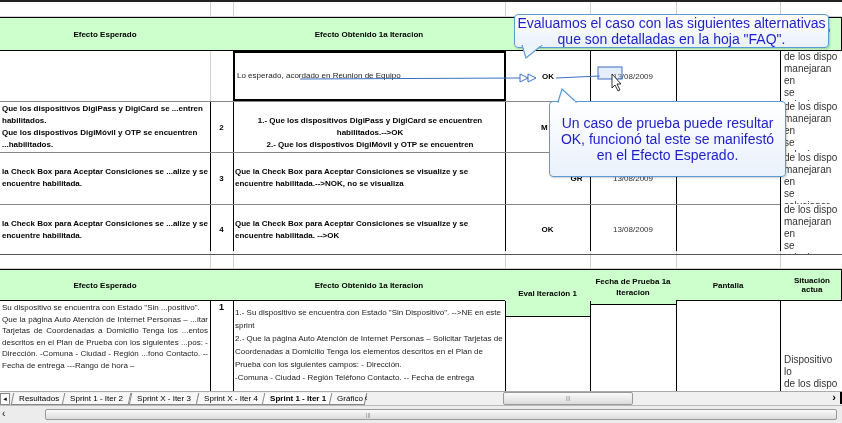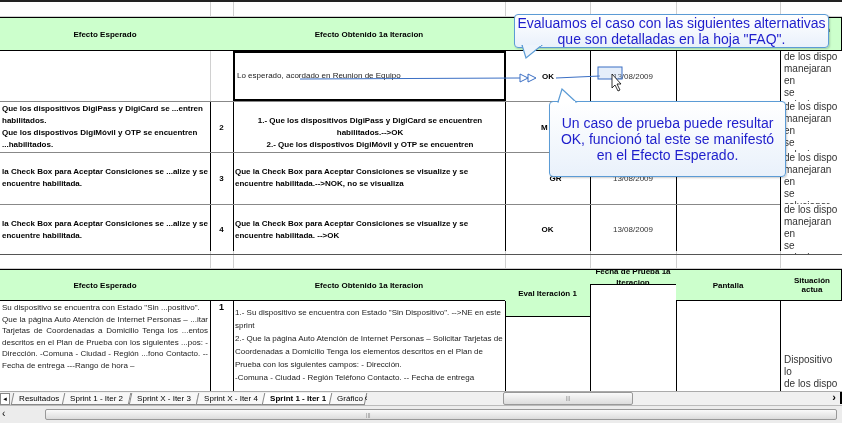--- a/index.html
+++ b/index.html
@@ -69,21 +69,21 @@
   <div class="cell bold txt" style="left:0;top:102px;width:210px;height:50px;padding-top:1px;white-space:pre-line;">Que los dispositivos DigiPass y DigiCard se ...entren habilitados.
 Que los dispostivos DigiMóvil y OTP se encuentren ...habilitados.</div>
   <div class="cell bold center" style="left:210px;top:102px;width:23px;height:50px;">2</div>
   <div class="cell bold txt" style="left:233px;top:102px;width:272px;height:50px;padding-top:13px;white-space:pre-line;text-align:center;">1.- Que los dispositivos DigiPass y DigiCard se encuentren habilitados.--&gt;OK
     2.- Que los dispostivos DigiMóvil y OTP se encuentren deshabilitados.--&gt;NOK</div>
   <div class="cell bold center" style="left:505px;top:102px;width:85px;height:50px;justify-content:flex-start;padding-left:36px;">M</div>
 
   <div class="cell bold txt" style="left:0;top:153px;width:210px;height:51px;padding-top:13px;white-space:pre-line;">la Check Box para Aceptar Consiciones se ...alize y se encuentre habilitada.</div>
   <div class="cell bold center" style="left:210px;top:153px;width:23px;height:51px;">3</div>
   <div class="cell bold txt" style="left:233px;top:153px;width:272px;height:51px;padding-top:13px;">Que la Check Box para Aceptar Consiciones se visualize y se encuentre habilitada.--&gt;NOK, no se visualiza</div>
-  <div class="cell bold center" style="left:513px;top:153px;width:85px;height:51px;">GR</div>
+  <div class="cell bold center" style="left:534px;top:153px;width:85px;height:51px;">GR</div>
   <div class="cell center" style="left:590px;top:153px;width:86px;height:51px;color:#333;">13/08/2009</div>
 
   <div class="cell bold txt" style="left:0;top:205px;width:210px;height:49px;padding-top:13px;white-space:pre-line;">la Check Box para Aceptar Consiciones se ...alize y se encuentre habilitada.</div>
   <div class="cell bold center" style="left:210px;top:205px;width:23px;height:49px;">4</div>
   <div class="cell bold txt" style="left:233px;top:205px;width:272px;height:49px;padding-top:13px;">Que la Check Box para Aceptar Consiciones se visualize y se encuentre habilitada. --&gt;OK</div>
   <div class="cell bold center" style="left:505px;top:205px;width:85px;height:49px;">OK</div>
   <div class="cell center" style="left:590px;top:205px;width:86px;height:49px;color:#333;">13/08/2009</div>
 
   <div class="cell right-col" style="left:781px;top:51px;width:61px;height:50px;">
     <span>de los dispo</span>
@@ -109,21 +109,21 @@
     <span>se solucionar</span>
     <span style="text-decoration:underline;">adelante en los</span>
   </div>
 
   <div class="hline" style="left:0;top:268px;width:842px;background:#d0d0d0;"></div>
 
   <div class="cell hdr" style="left:0;top:269px;width:211px;height:32px;">Efecto Esperado</div>
   <div class="cell hdr" style="left:210px;top:269px;width:24px;height:32px;"></div>
   <div class="cell hdr" style="left:233px;top:269px;width:273px;height:32px;">Efecto Obtenido 1a Iteracion</div>
   <div class="cell hdr" style="left:505px;top:269px;width:86px;height:48px;">Eval Iteración 1</div>
-  <div class="cell hdr" style="left:590px;top:269px;width:87px;height:16px;padding:0 4px;line-height:11px;">Fecha de Prueba 1a Iteracion</div>
+  <div class="cell hdr" style="left:590px;top:269px;width:87px;height:36px;padding:0 4px;line-height:11px;">Fecha de Prueba 1a Iteracion</div>
   <div class="cell hdr" style="left:676px;top:269px;width:105px;height:32px;">Pantalla</div>
   <div class="cell hdr" style="left:780px;top:269px;width:62px;height:32px;justify-content:flex-start;padding-left:3px;">Situación actua</div>
 
   <div class="vline" style="left:210px;top:301px;height:90px;"></div>
   <div class="vline" style="left:233px;top:301px;height:90px;"></div>
   <div class="vline" style="left:505px;top:301px;height:90px;"></div>
   <div class="vline" style="left:590px;top:301px;height:90px;"></div>
   <div class="vline" style="left:676px;top:301px;height:90px;"></div>
   <div class="vline" style="left:780px;top:301px;height:90px;"></div>
 

